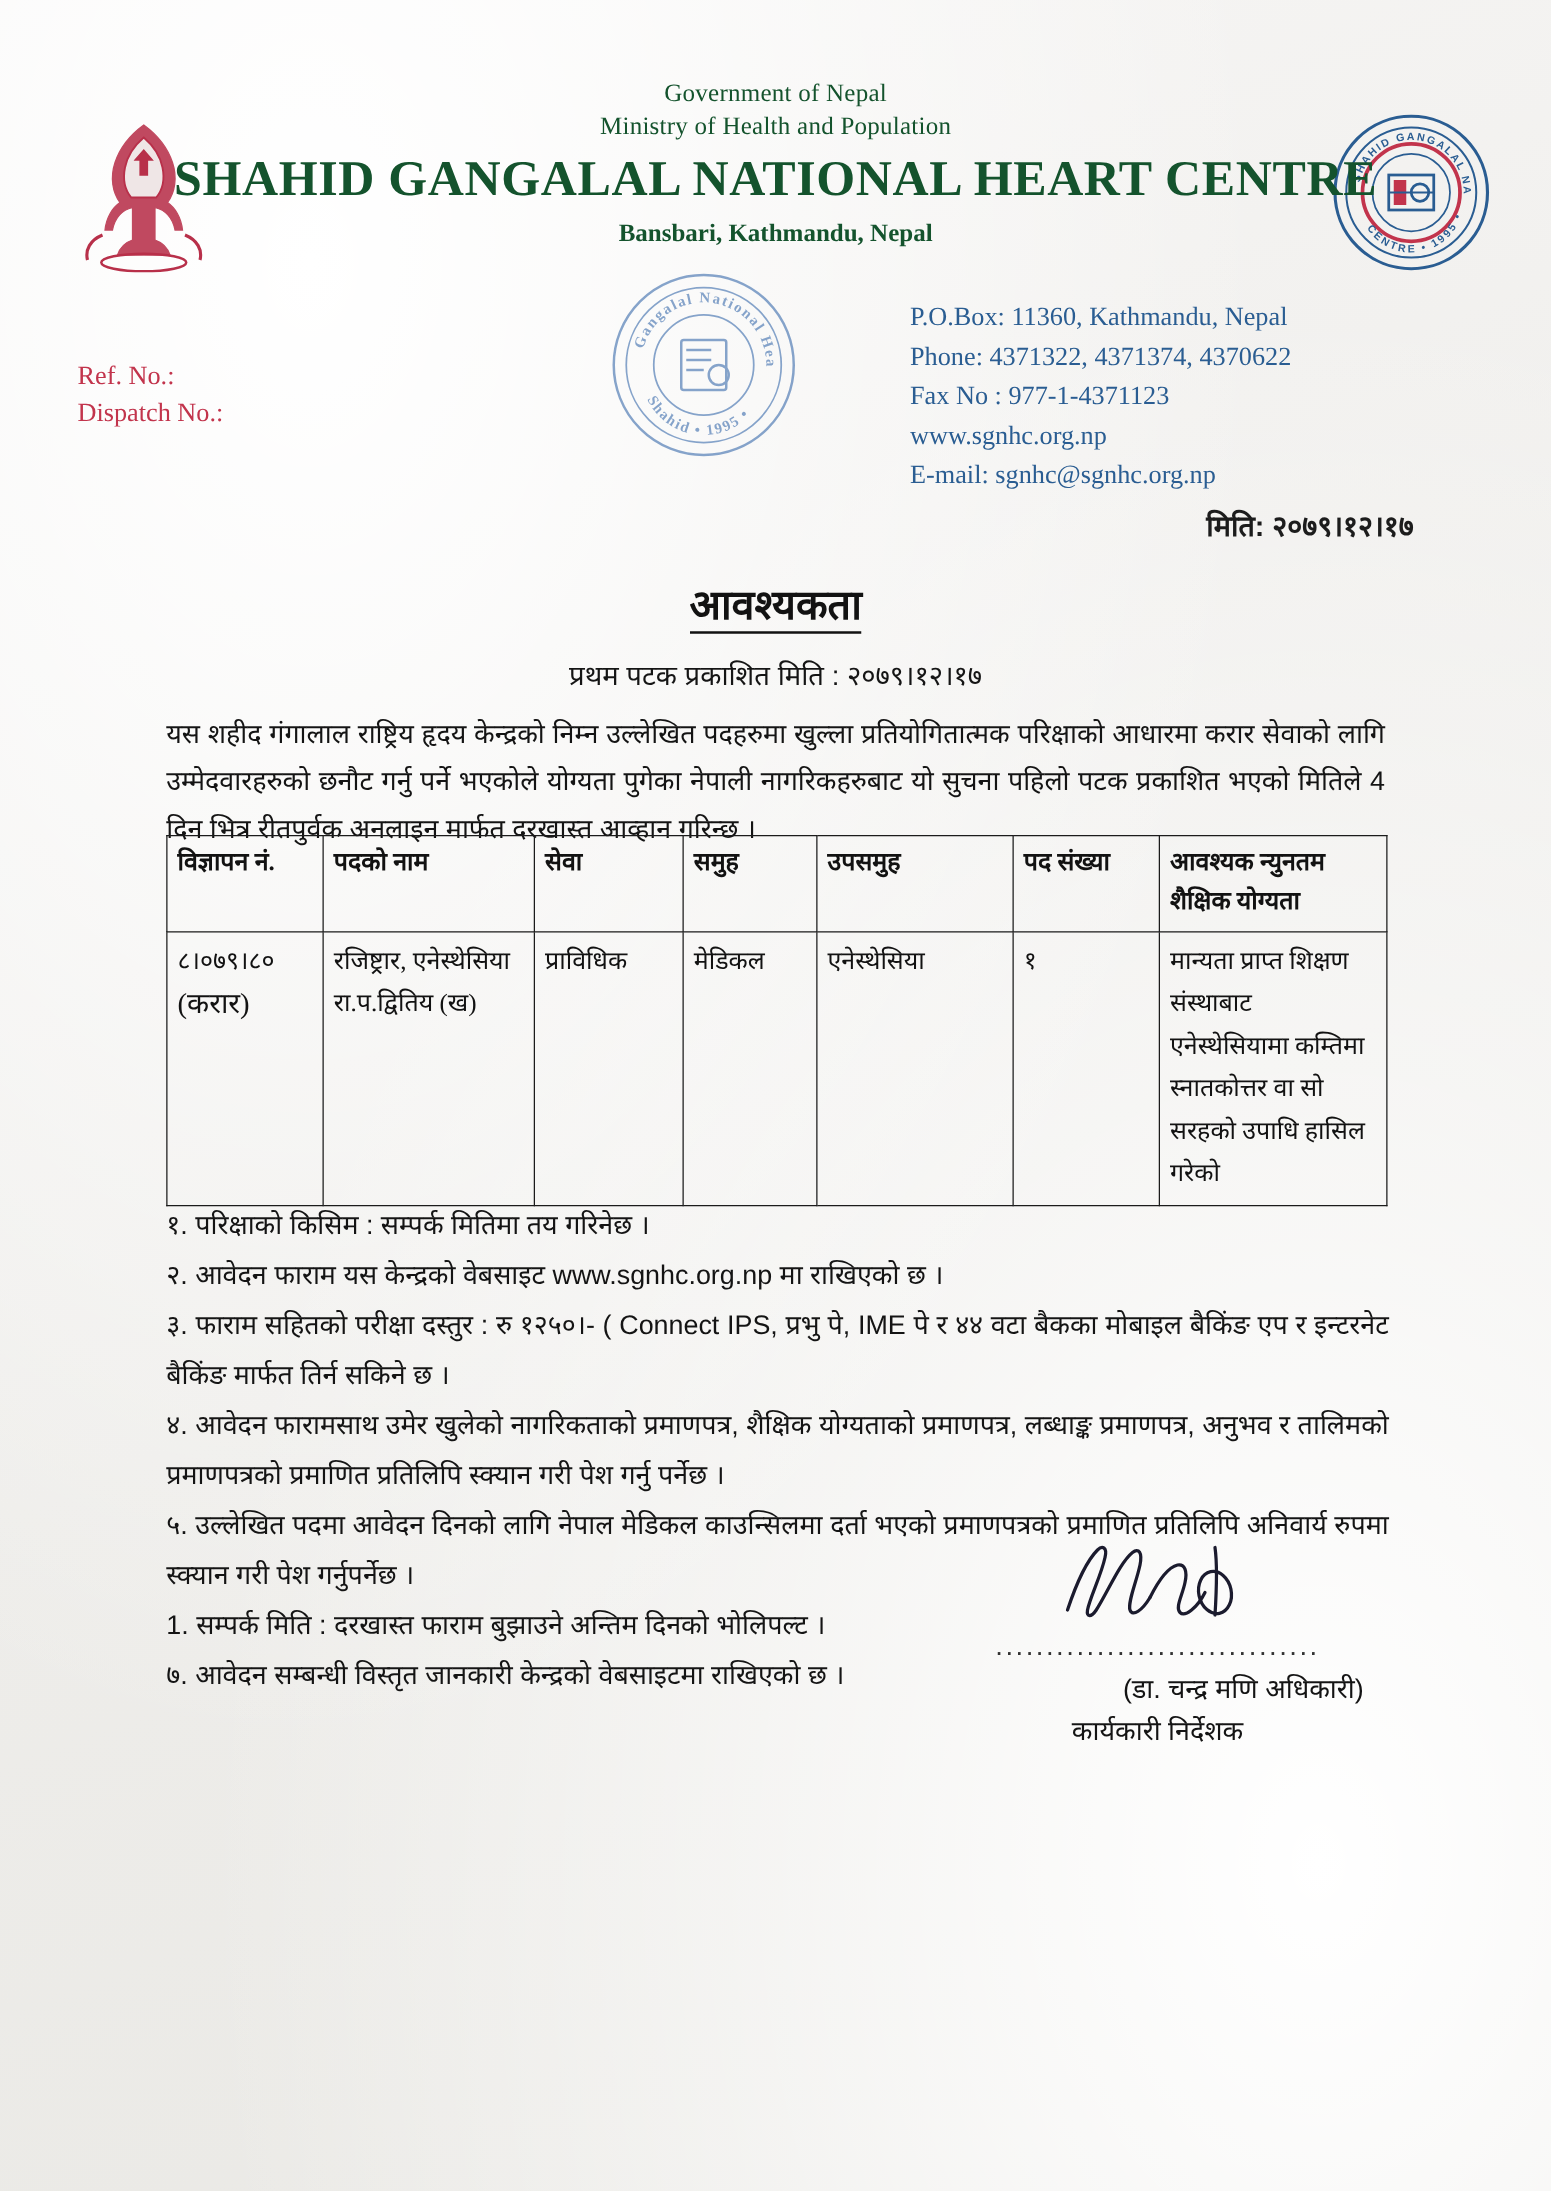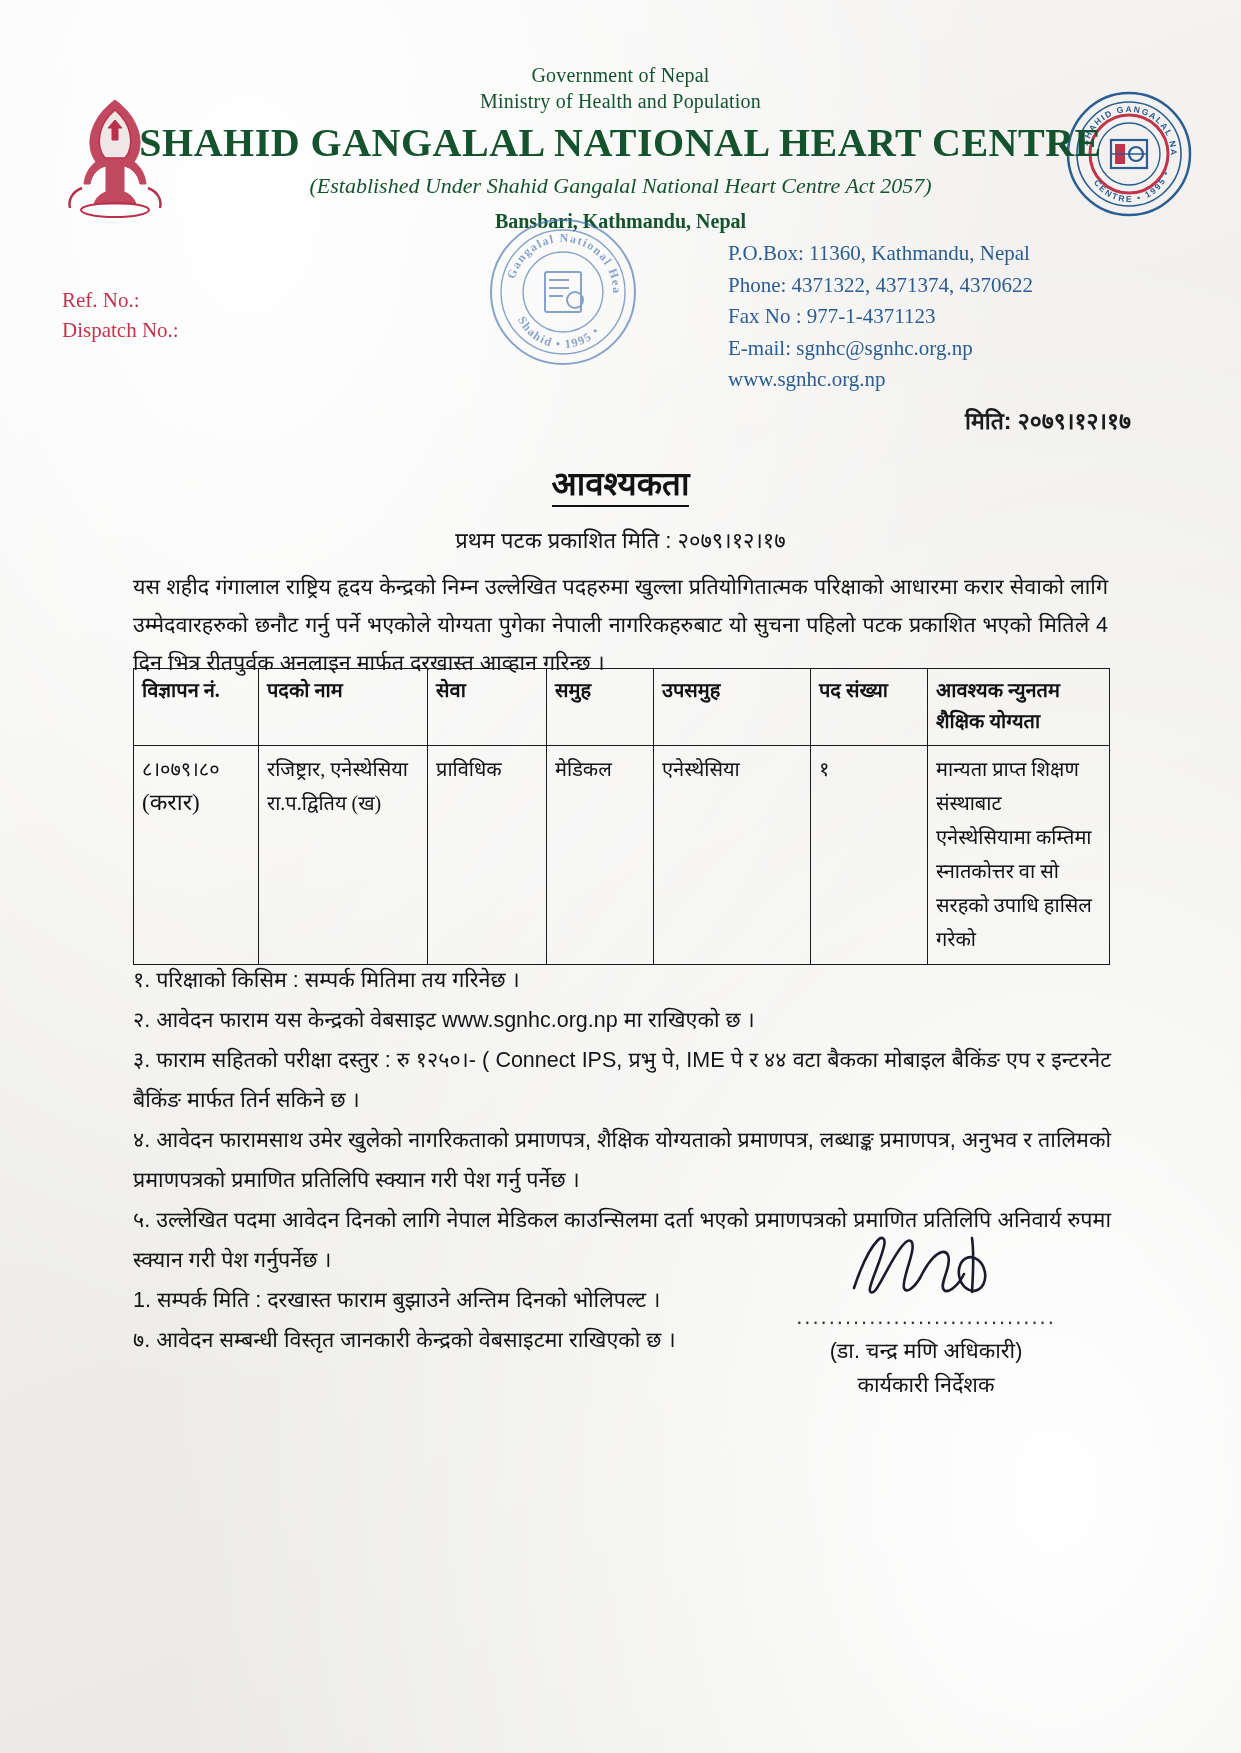--- a/index.html
+++ b/index.html
@@ -192,21 +192,21 @@
     font-family: "Liberation Sans", sans-serif;
     color: #141414;
   }
   .sign-scribble { height: 74px; }
   .sign-dots {
     font-size: 22px;
     letter-spacing: 2px;
     color: #333;
     margin-bottom: 4px;
   }
-  .sign-name { font-size: 21.5px; line-height: 34px; }
+  .sign-name { font-size: 21.5px; line-height: 34px; text-align: right; }
   .sign-post { font-size: 21.5px; line-height: 34px; }
 </style>
 </head>
 <body>
 
 <div class="page">
   <div class="paper-tint"></div>
   <div class="content">
 
     <div class="emblem">
@@ -244,21 +244,20 @@
         <rect x="50" y="54" width="10" height="20" fill="#c2344c"></rect>
         <circle cx="71" cy="64" r="7" fill="none" stroke="#2a5d92" stroke-width="2.2"></circle>
         <path d="M46 64 L82 64" stroke="#2a5d92" stroke-width="1.6"></path>
       </svg>
     </div>
 
     <div class="header-block">
       <div class="gov-line1">Government of Nepal</div>
       <div class="gov-line2">Ministry of Health and Population</div>
       <div class="org-title">SHAHID GANGALAL NATIONAL HEART CENTRE</div>
-      <div class="org-sub">(Established Under Shahid Gangalal National Heart Centre Act 2057)</div>
       <div class="org-addr">Bansbari, Kathmandu, Nepal</div>
     </div>
 
     <div class="stamp">
       <svg viewBox="0 0 152 152" width="152" height="152" aria-hidden="true">
         <circle cx="76" cy="76" r="72" fill="none" stroke="#3f6fae" stroke-width="2"></circle>
         <circle cx="76" cy="76" r="62" fill="none" stroke="#3f6fae" stroke-width="1.4"></circle>
         <circle cx="76" cy="76" r="40" fill="none" stroke="#3f6fae" stroke-width="1.4"></circle>
         <path id="stTop" d="M76,20 m-50,56 a50,50 0 1,1 100,0" fill="none"></path>
         <text font-family="Liberation Serif, serif" font-size="12" font-weight="bold" fill="#3f6fae" letter-spacing="1.4">
@@ -276,22 +275,22 @@
 
     <div class="ref-block">
       <div>Ref. No.:</div>
       <div>Dispatch No.:</div>
     </div>
 
     <div class="contact-block">
       <div>P.O.Box: 11360, Kathmandu, Nepal</div>
       <div>Phone: 4371322, 4371374, 4370622</div>
       <div>Fax No : 977-1-4371123</div>
+      <div>www.sgnhc.org.np</div>
       <div>E-mail: sgnhc@sgnhc.org.np</div>
-      <div>www.sgnhc.org.np</div>
     </div>
 
     <div class="date-line">मिति: २०७९।१२।१७</div>
 
     <div class="doc-title">
       <span>आवश्यकता</span>
     </div>
     <div class="pub-date">प्रथम पटक प्रकाशित मिति : २०७९।१२।१७</div>
 
     <div class="intro">यस शहीद गंगालाल राष्ट्रिय हृदय केन्द्रको निम्न उल्लेखित पदहरुमा खुल्ला प्रतियोगितात्मक परिक्षाको आधारमा करार सेवाको लागि उम्मेदवारहरुको छनौट गर्नु पर्ने भएकोले योग्यता पुगेका नेपाली नागरिकहरुबाट यो सुचना पहिलो पटक प्रकाशित भएको मितिले 4 दिन भित्र रीतपुर्वक अनलाइन मार्फत दरखास्त आव्हान गरिन्छ ।</div>

